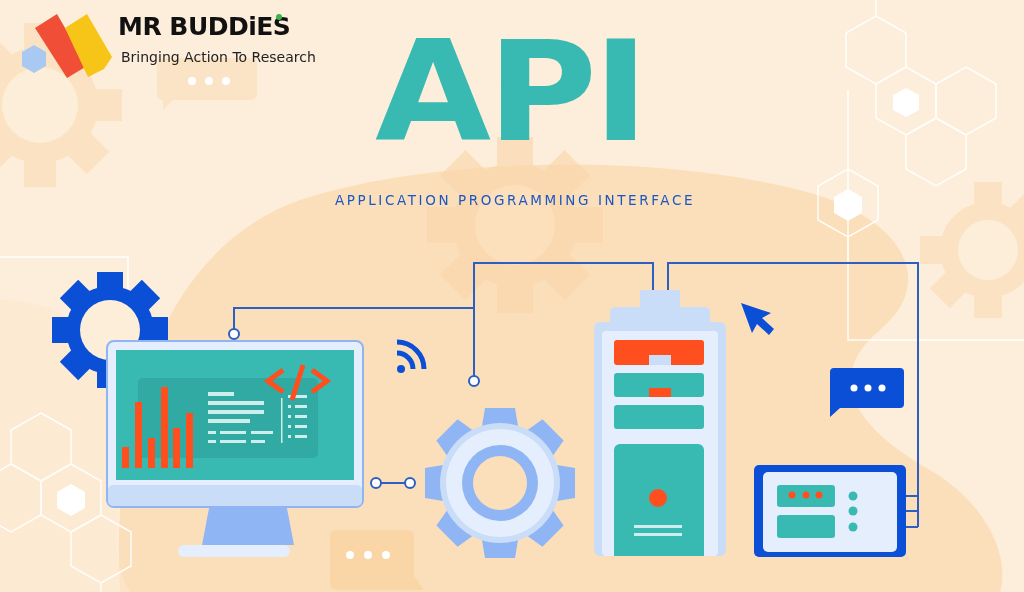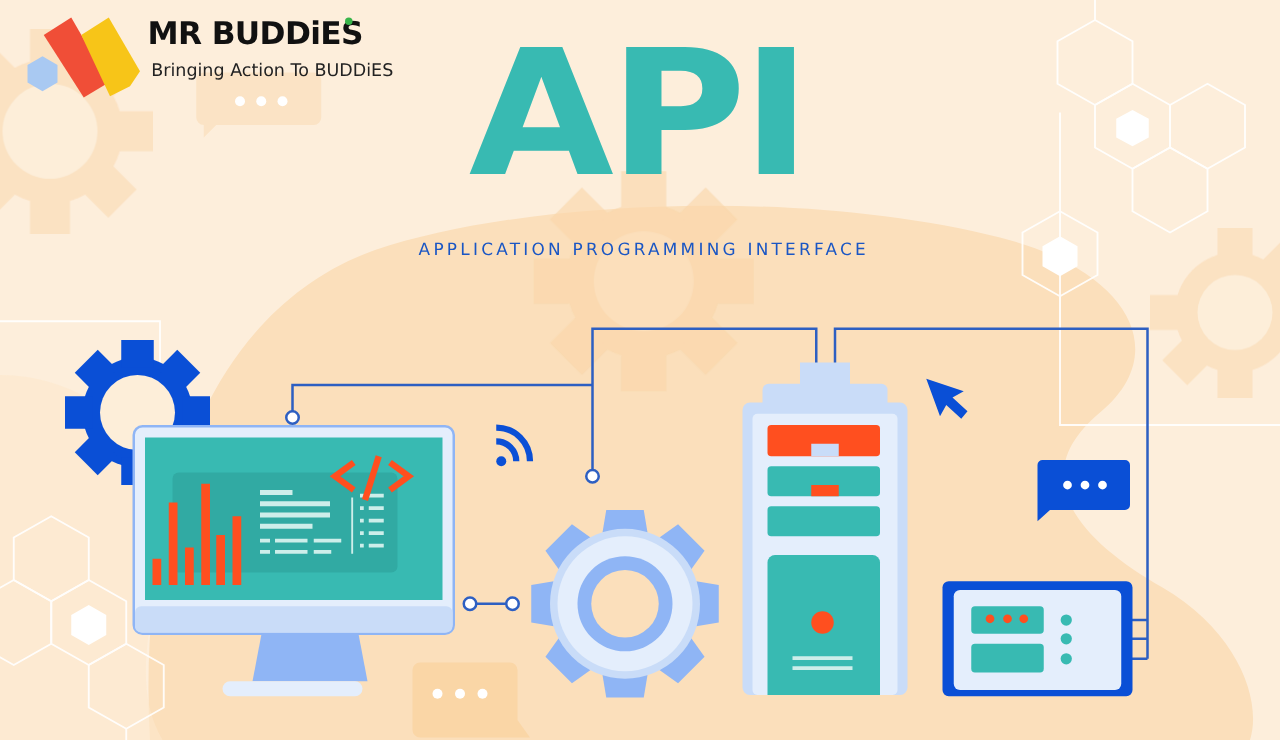--- a/index.html
+++ b/index.html
@@ -245,16 +245,16 @@
 
   <g>
     <polygon points="22,52 34,45 46,52 46,66 34,73 22,66" fill="#a9c9f2"></polygon>
     <path d="M35 28 l22 -14 l30 52 l-20 12z" fill="#f04e37"></path>
     <path d="M65 28 l22 -14 l25 43 l-8 12 l-16 8z" fill="#f7c518"></path>
   </g>
 </svg>
 
 <div class="brand-name">MR BUDDiES</div>
 <div class="abs" style="left:276px; top:14px; width:6px; height:6px; border-radius:50%; background:#39b54a;"></div>
-<div class="brand-tag">Bringing Action To BUDDiES</div>
+<div class="brand-tag">Bringing Action To Research</div>
 
 <div class="title">API</div>
 <div class="subtitle">APPLICATION PROGRAMMING INTERFACE</div>
 
 </body></html>

